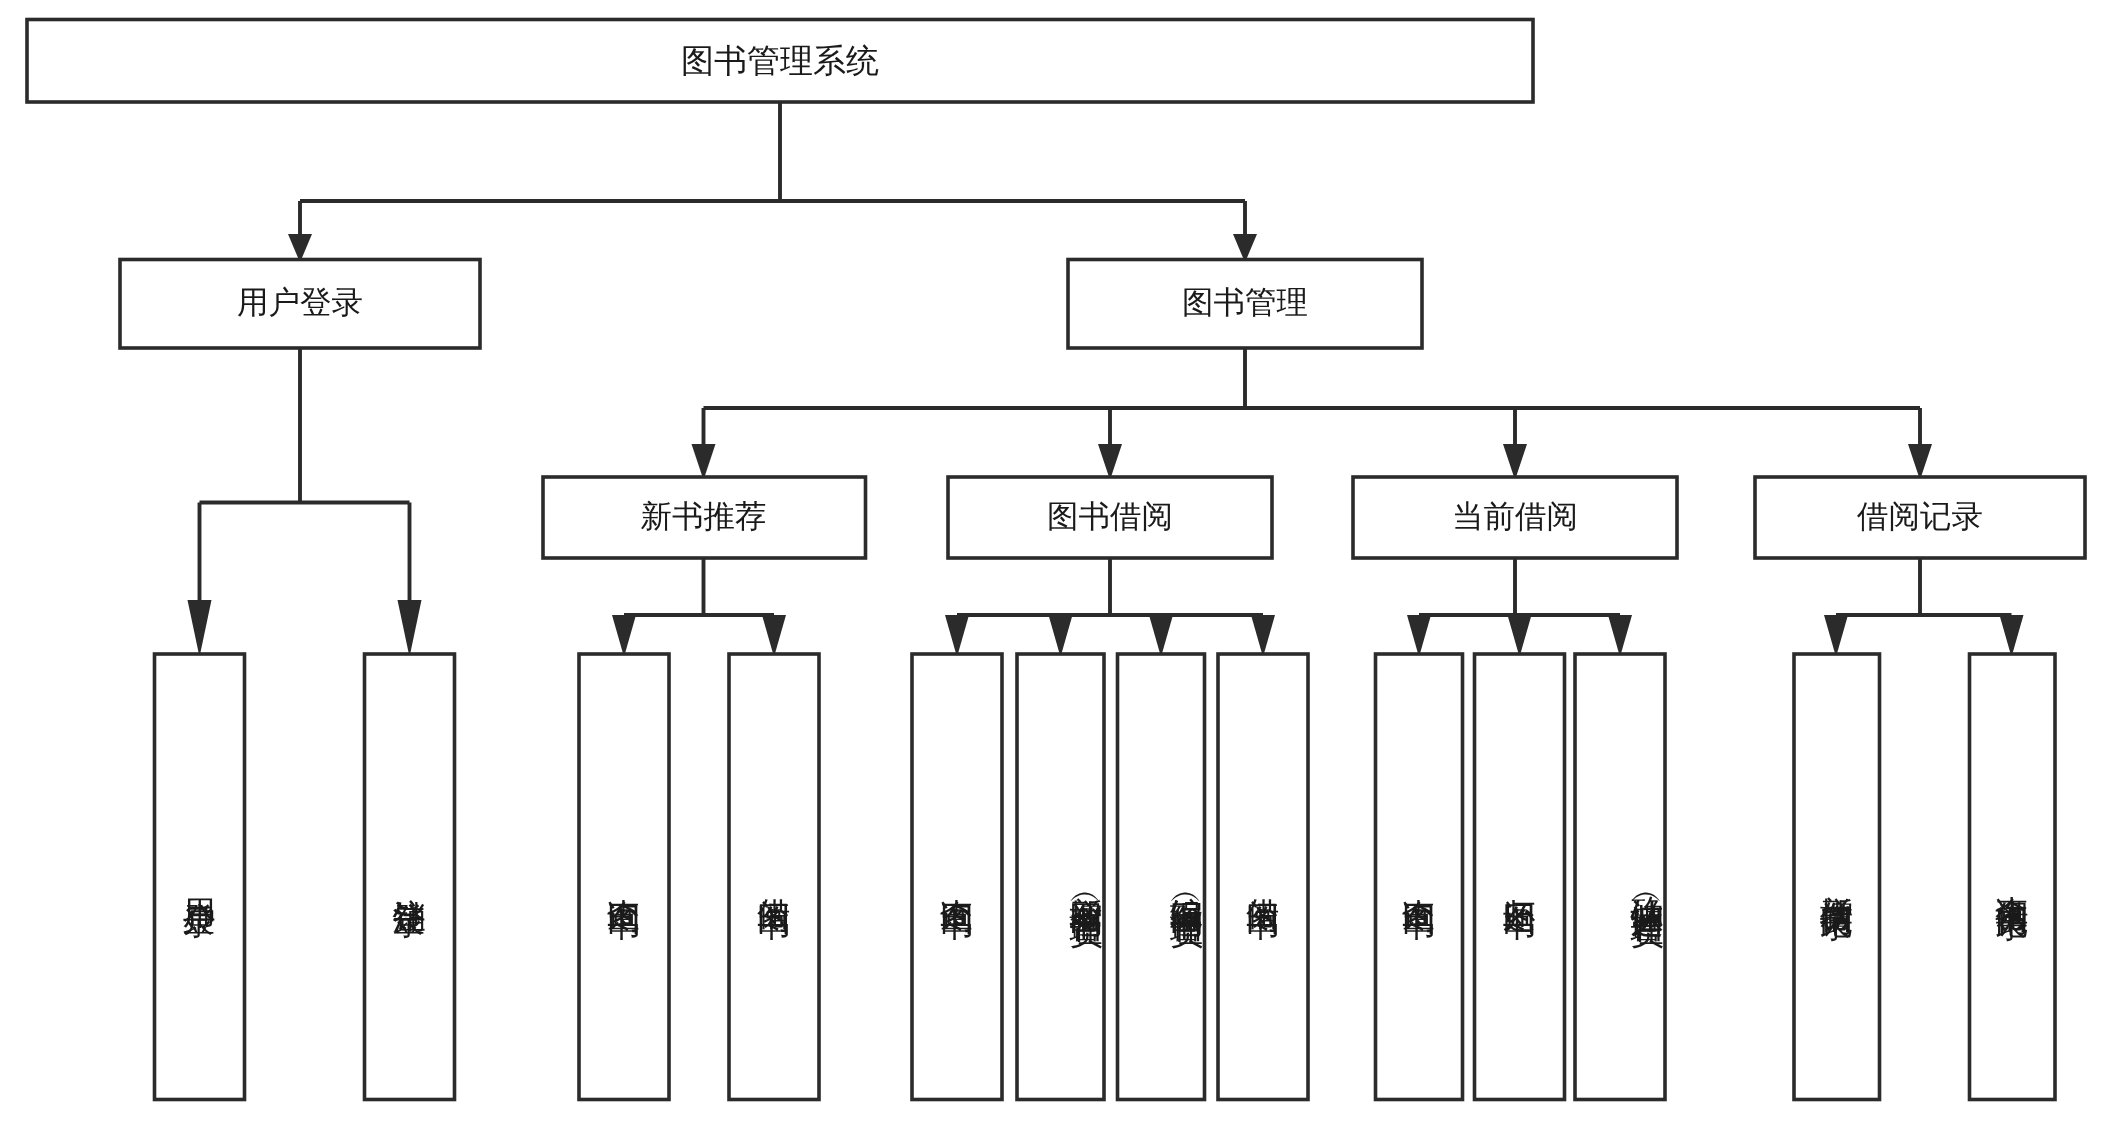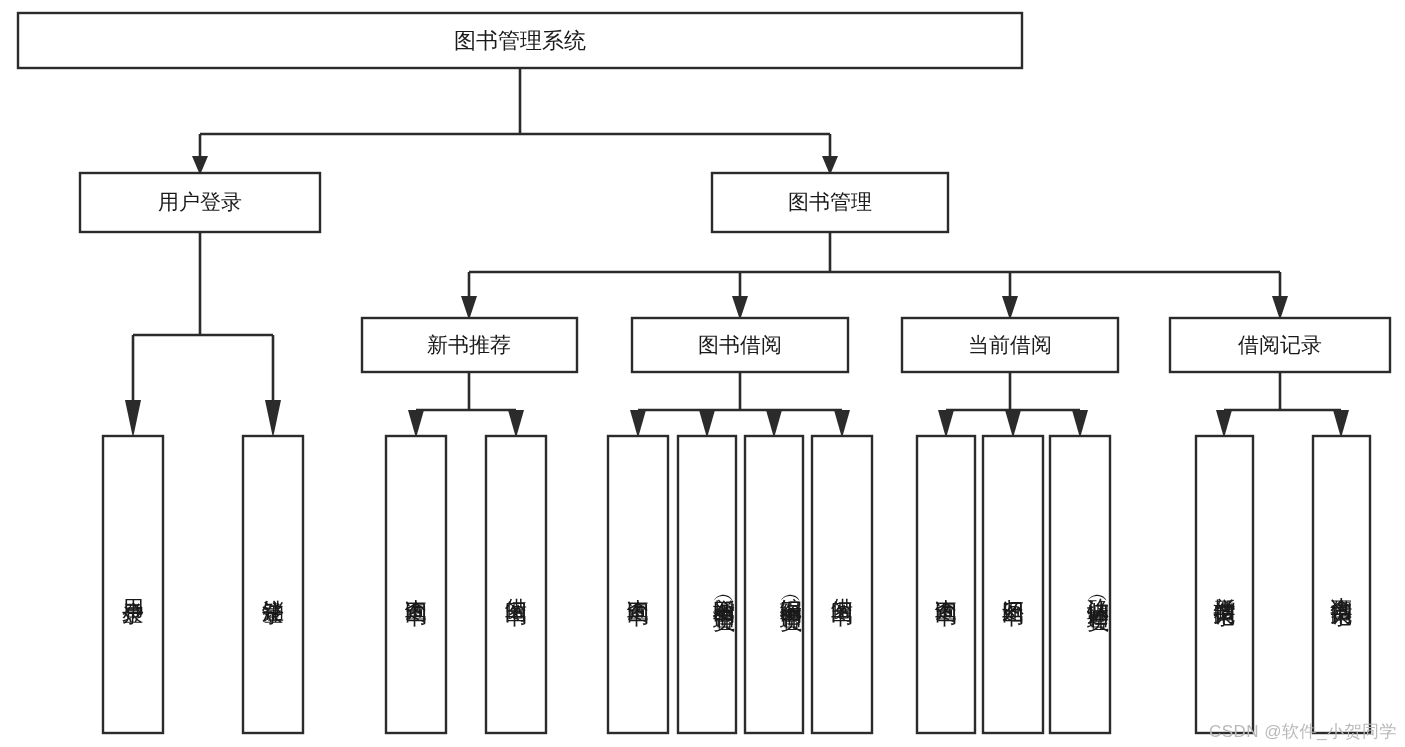--- a/index.html
+++ b/index.html
@@ -190,14 +190,13 @@
   <div class="leaf-label" style="left:608px; top:436px; width:60px; height:297px;">查询图书</div>
   <div class="leaf-label" style="left:678px; top:436px; width:58px; height:297px; align-items:flex-start; padding-top:8px; box-sizing:border-box;">新增图书（管理员）</div>
   <div class="leaf-label" style="left:745px; top:436px; width:58px; height:297px; align-items:flex-start; padding-top:8px; box-sizing:border-box;">编辑图书（管理员）</div>
   <div class="leaf-label" style="left:812px; top:436px; width:60px; height:297px;">借阅图书</div>
   <div class="leaf-label" style="left:917px; top:436px; width:58px; height:297px;">查询图书</div>
   <div class="leaf-label" style="left:983px; top:436px; width:60px; height:297px;">归还图书</div>
   <div class="leaf-label" style="left:1050px; top:436px; width:60px; height:297px; align-items:flex-start; padding-top:8px; box-sizing:border-box;">确认归还（管理员）</div>
   <div class="leaf-label" style="left:1196px; top:436px; width:57px; height:297px;">新增借阅记录</div>
   <div class="leaf-label" style="left:1313px; top:436px; width:57px; height:297px;">查询借阅记录</div>
 
-  <div class="watermark">CSDN @软件_小贺同学</div>
 </div>
 
 </body></html>

